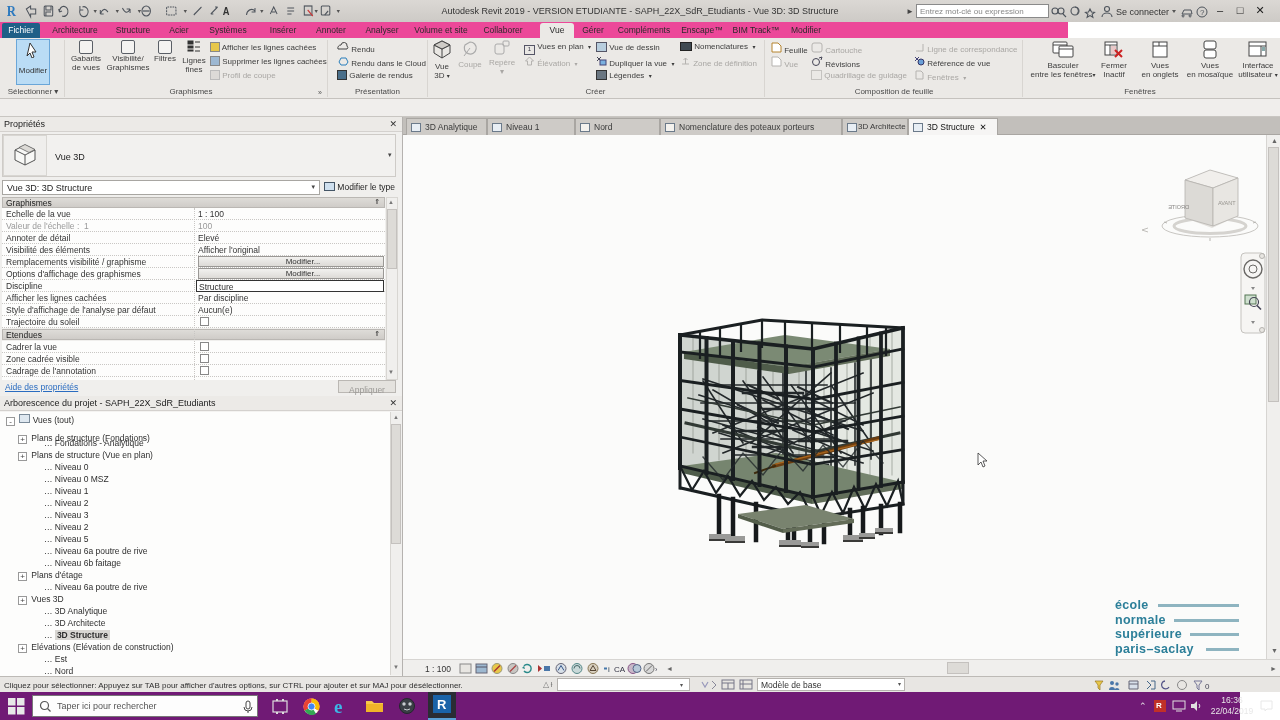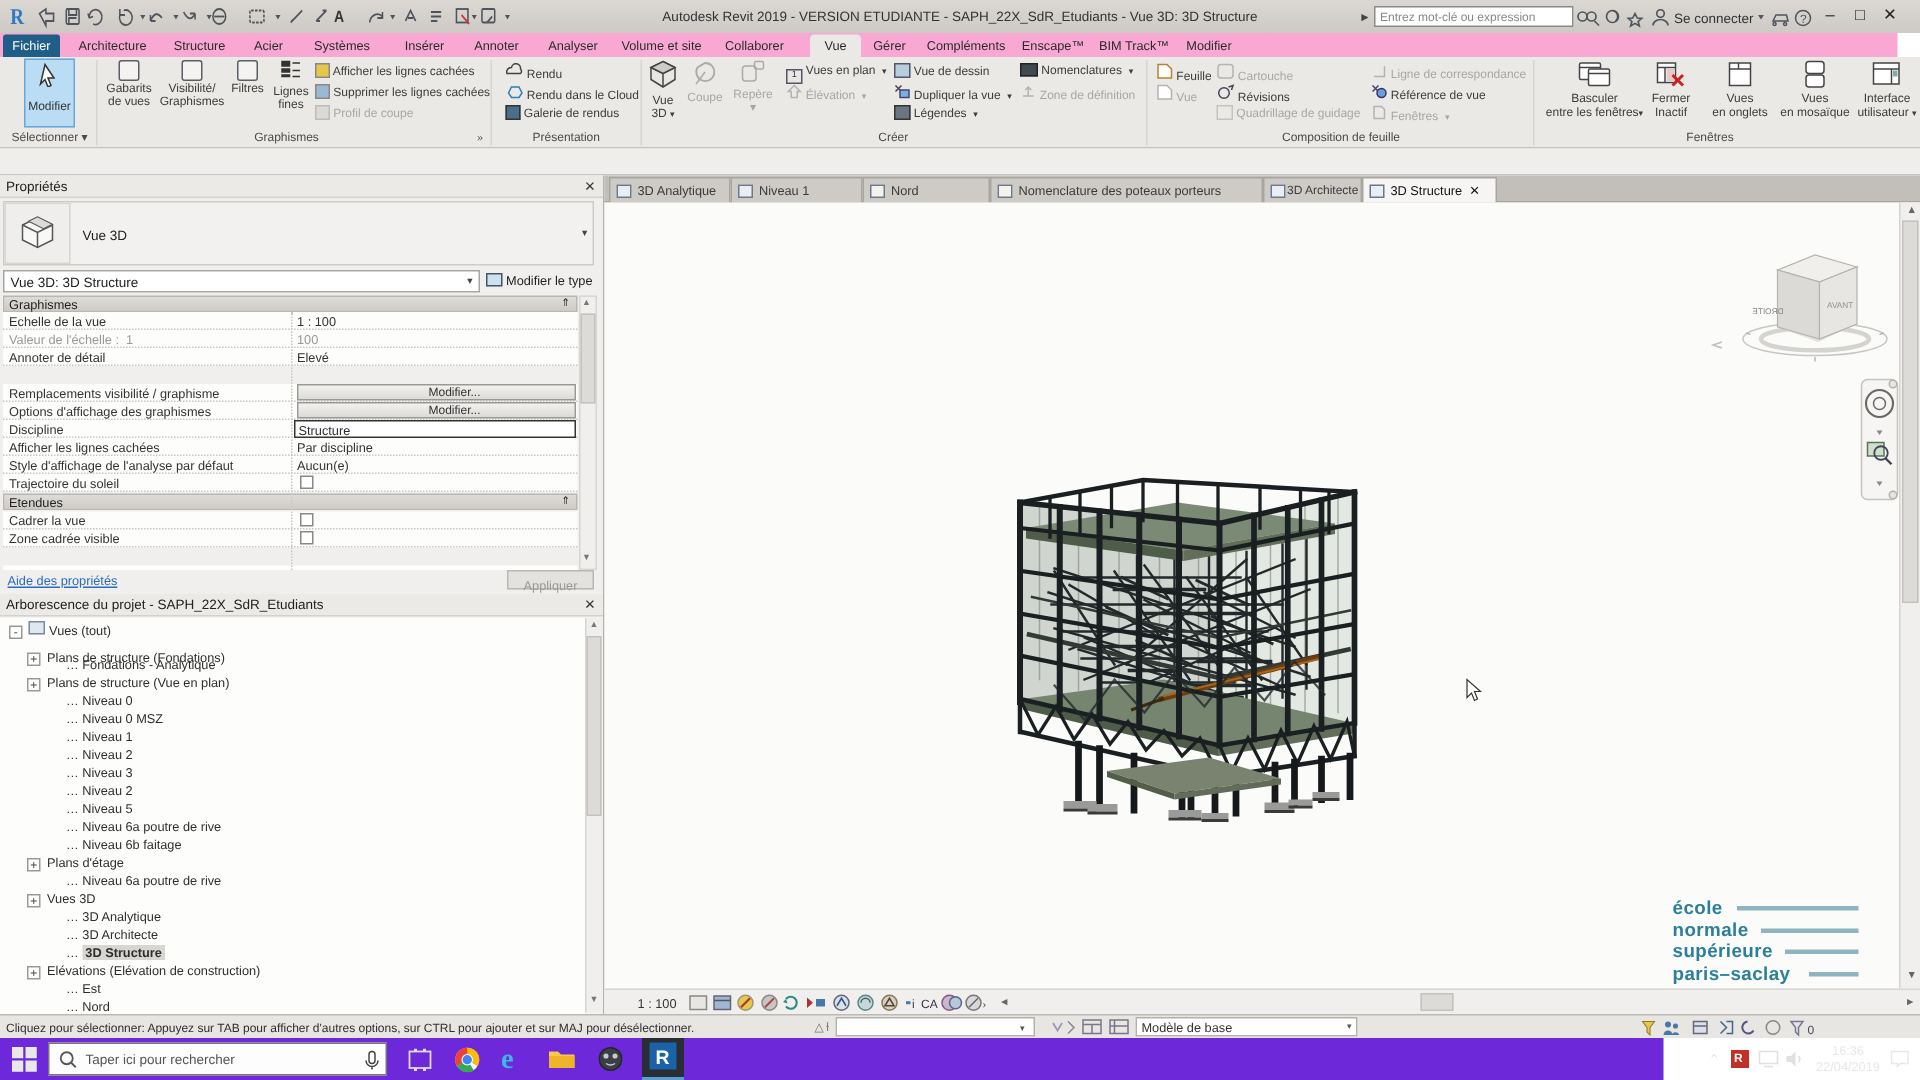--- a/index.html
+++ b/index.html
@@ -10,21 +10,21 @@
 
 
 #titlebar { left:0; top:0; width:1280px; height:22px;
   background:linear-gradient(#dbd8d4,#cdcac6); font-size:9px; color:#333; }
 #titletext { left:340px; top:6px; width:600px; text-align:center; color:#333; font-size:9px; white-space:nowrap; }
 #searchbox { left:916px; top:4px; width:133px; height:14px; background:#fff;
   border:1px solid #8a8a8a; font-size:8px; color:#888; padding:2px 3px; }
 .winbtn { top:3px; width:16px; height:16px; font-size:11px; color:#222; text-align:center; line-height:15px;}
 
 
-#ribtabs { left:0; top:22px; width:1265px; height:16px; background:#f9a8d4; font-size:8.5px; }
+#ribtabs { left:0; top:22px; width:1068px; height:16px; background:#ec4899; font-size:8.5px; }
 .rtab { position:absolute; top:1px; height:15px; line-height:15px; color:#2b2b2b; text-align:center; }
 #tab-fichier { left:2px; width:38px; background:#1f5f87; color:#fff; border-radius:2px 2px 0 0; }
 #tab-vue { background:#ebe9e6; border-radius:3px 3px 0 0; }
 
 
 #ribbon { left:0; top:38px; width:1280px; height:61px; background:#ebe9e6; border-bottom:1px solid #c5c2be; }
 .plabel { position:absolute; top:49px; height:12px; font-size:8px; color:#4a4a4a; text-align:center; }
 .psep { position:absolute; top:2px; width:1px; height:57px; background:#d8d5d1; }
 .bigbtn { position:absolute; top:2px; font-size:8px; color:#3c3c3c; text-align:center; }
 .smallbtn { position:absolute; height:11px; font-size:8px; color:#3c3c3c; white-space:nowrap; }
@@ -67,21 +67,21 @@
 .thumb { position:absolute; background:#dddbd7; border:1px solid #c4c1be; }
 .sarrow { position:absolute; font-size:7px; color:#666; }
 
 
 #vcb { left:403px; top:659px; width:259px; height:17px; background:#f0efed; border-top:1px solid #d7d5d2; font-size:8.5px; color:#333; }
 
 
 #statusbar { left:0; top:676px; width:1280px; height:16px; background:#e8e6e3; border-top:1px solid #bdbab6; font-size:9px; color:#2e2e2e; }
 
 
-#taskbar { left:0; top:692px; width:1109px; height:28px; background:#6d28d9; }
+#taskbar { left:0; top:692px; width:1240px; height:28px; background:#701a75; }
 #tsearch { position:absolute; left:32px; top:3px; width:226px; height:22px; background:#fdfdfd; border:1px solid #777; color:#555; font-size:9px; }
 
 
 #enslogo { left:712px; top:463px; width:125px; height:58px; font-size:12.5px; font-weight:bold; color:#2c7f99; line-height:14.5px; letter-spacing:0.3px; }
 .lline { position:absolute; right:1px; height:3px; background:#8eb4c0; }
 </style>
 </head>
 <body>
 <div id="root">
 
@@ -303,20 +303,24 @@
         <span class="pval">1 : 100</span>
       </div>
   <div class="prow" style="top:103px">
         <span class="plab" style="color:#999">Valeur de l'échelle :&nbsp;&nbsp;1</span>
         <span class="pval" style="color:#999">100</span>
       </div>
   <div class="prow" style="top:115px">
         <span class="plab">Annoter de détail</span>
         <span class="pval">Elevé</span>
       </div>
+  <div class="prow" style="top:127px">
+        <span class="plab">Visibilité des éléments</span>
+        <span class="pval">Afficher l'original</span>
+      </div>
   <div class="prow" style="top:139px">
         <span class="plab">Remplacements visibilité / graphisme</span>
         <span class="modbtn">Modifier...</span>
       </div>
   <div class="prow" style="top:151px">
         <span class="plab">Options d'affichage des graphismes</span>
         <span class="modbtn">Modifier...</span>
       </div>
   <div class="prow" style="top:163px">
         <span class="plab">Discipline</span>
@@ -334,20 +338,24 @@
         <span class="plab">Trajectoire du soleil</span>
         <span class="cb"></span>
       </div>
   <div class="psec" style="top:212px">Etendues<span style="position:absolute;right:4px;font-size:7px">⇑</span></div>
   <div class="prow" style="top:236px">
         <span class="plab">Zone cadrée visible</span>
         <span class="cb"></span>
       </div>
   <div class="prow" style="top:224px">
         <span class="plab">Cadrer la vue</span>
+        <span class="cb"></span>
+      </div>
+  <div class="prow" style="top:248px">
+        <span class="plab">Cadrage de l'annotation</span>
         <span class="cb"></span>
       </div>
   <div class="prow" style="top:260px;border-bottom:none;background:#fdfdfc;height:3px"></div>
   <div class="abs" style="left:194px;top:91px;width:1px;height:172px;border-left:1px dotted #c9c7c4"></div>
 
   <div class="abs" style="left:386px;top:80px;width:12px;height:183px;background:#f0efed;border:1px solid #d8d6d2"></div>
   <div class="abs" style="left:388px;top:82px;font-size:6px;color:#777">▲</div>
   <div class="abs" style="left:387px;top:92px;width:10px;height:60px;background:#dddbd7;border:1px solid #c4c1be"></div>
   <div class="abs" style="left:388px;top:252px;font-size:6px;color:#777">▼</div>
 

